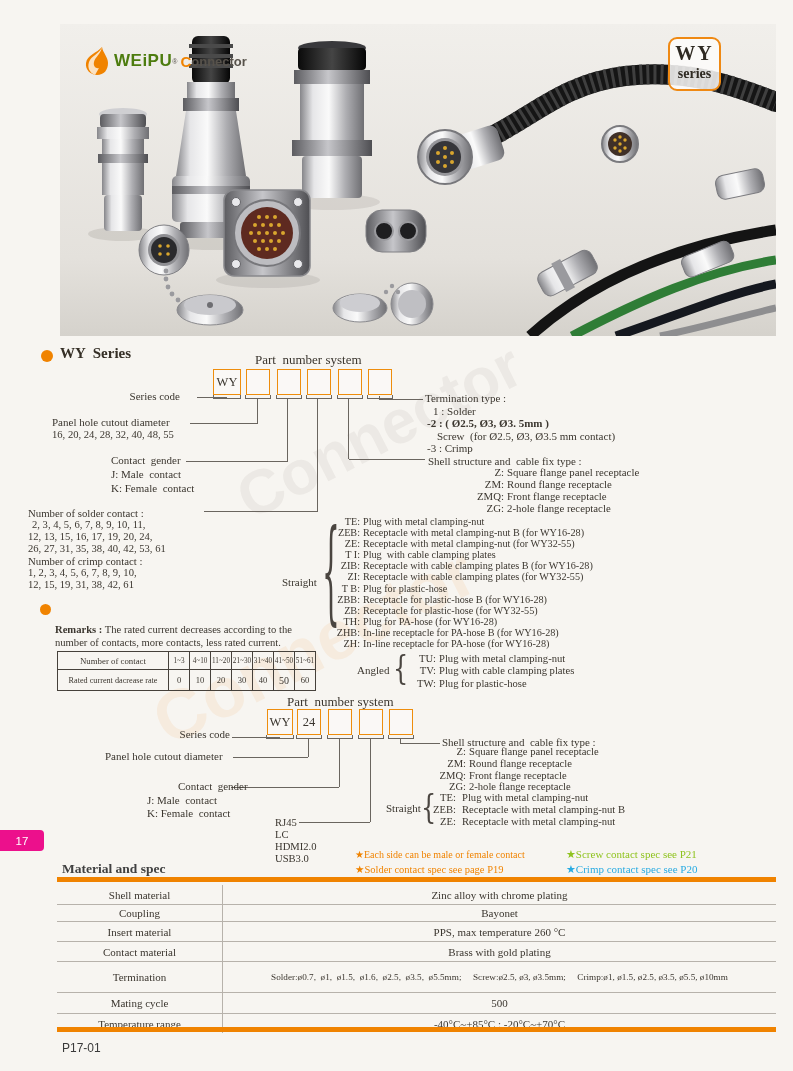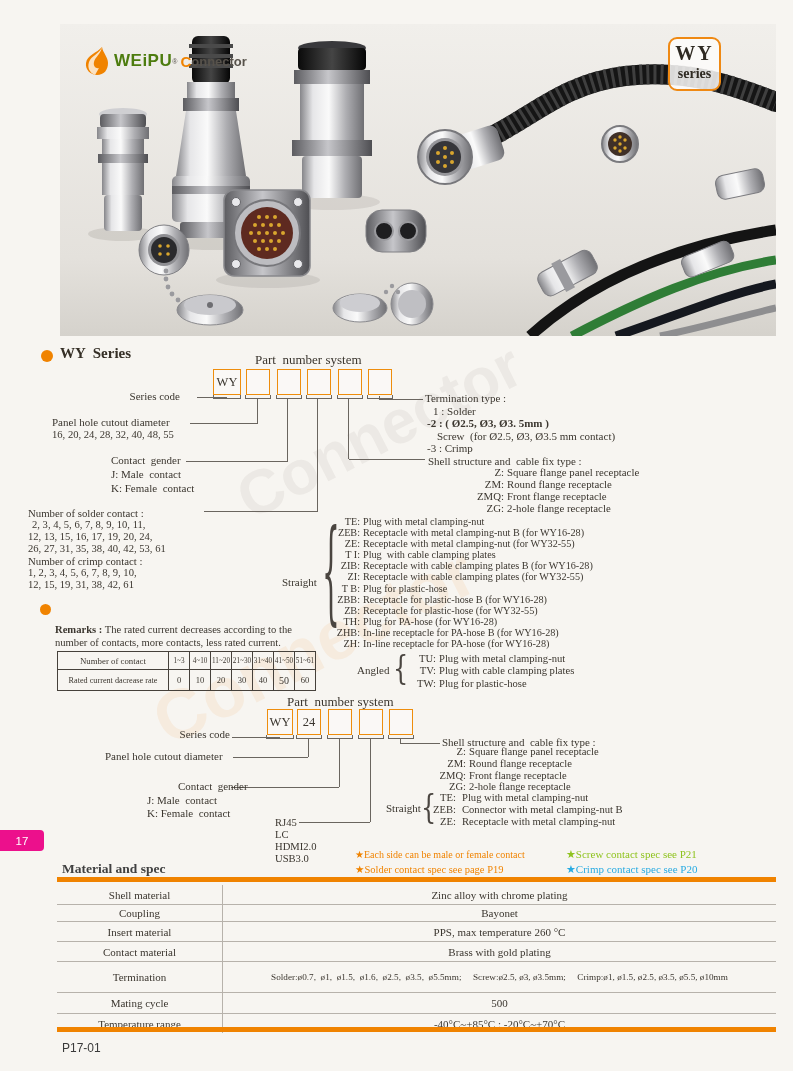--- a/index.html
+++ b/index.html
@@ -456,21 +456,21 @@
   </div>
   <div class="t" style="left:386px;top:802px;font-size:11px;">Straight</div>
   <div class="brace" style="left:421px;top:790px;transform:scale(.6,.82);">{</div>
   <div class="klist" style="left:408px;top:792px;font-size:10.6px;line-height:11.8px;">
     <div class="krow">
         <span class="k" style="width:48px;">TE:</span>
         <span class="v" style="margin-left:6px;">Plug with metal clamping-nut</span>
       </div>
     <div class="krow">
         <span class="k" style="width:48px;">ZEB:</span>
-        <span class="v" style="margin-left:6px;">Connector with metal clamping-nut B</span>
+        <span class="v" style="margin-left:6px;">Receptacle with metal clamping-nut B</span>
       </div>
     <div class="krow">
         <span class="k" style="width:48px;">ZE:</span>
         <span class="v" style="margin-left:6px;">Receptacle with metal clamping-nut</span>
       </div>
   </div>
 
   <div class="t" style="left:355px;top:849px;font-size:10px;color:#f08300;">★Each side can be male or female contact</div>
   <div class="t" style="left:355px;top:864px;font-size:10.5px;color:#f08300;">★Solder contact spec see page P19</div>
   <div class="t" style="left:566px;top:848px;font-size:11px;color:#8fc31f;">★Screw contact spec see P21</div>

